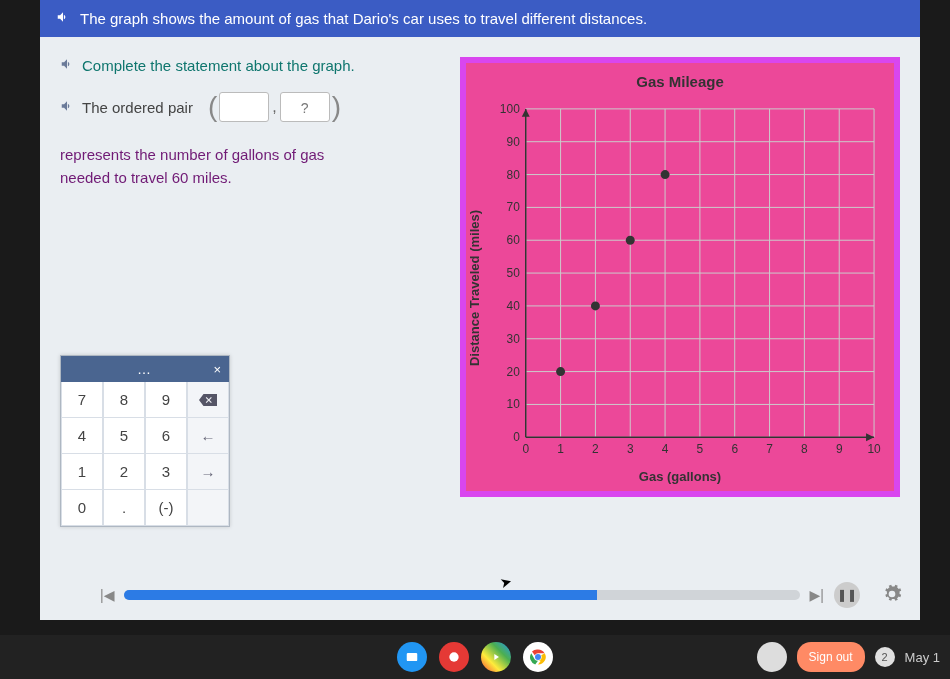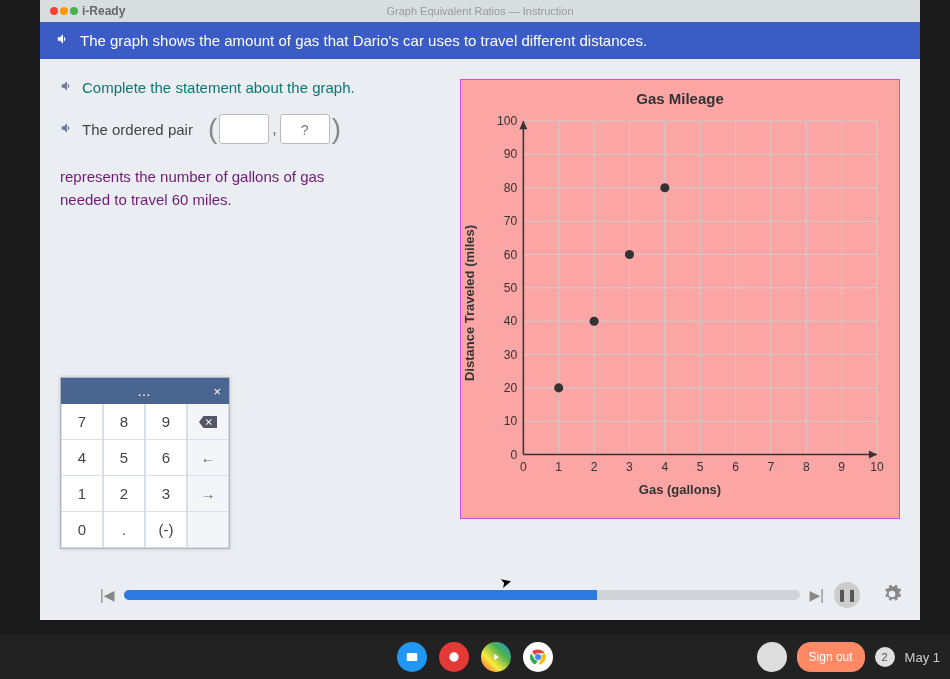--- a/index.html
+++ b/index.html
@@ -106,23 +106,23 @@
     font-size: 15px;
     color: #444;
     background: #fff;
     cursor: pointer;
   }
   .key.util { background: #f3f5f8; color: #667; }
   .key.backspace svg { width: 18px; height: 14px; }
   
   .chart-box {
     flex: 1;
-    background: #fca5a5;
-    border: 1px solid #d946ef;
-    padding: 10px 10px 24px 10px;
+    background: #ec4899;
+    border: 6px solid #d946ef;
+    padding: 10px 10px 10px 10px;
     position: relative;
     height: 440px;
   }
   .chart-title { text-align: center; font-size: 15px; color: #333; margin-bottom: 4px; font-weight: bold;}
   .chart-wrap { position: relative; width: 100%; height: calc(100% - 20px); }
   .y-label {
     position: absolute;
     left: -2px;
     top: 50%;
     transform: translate(-50%, -50%) rotate(-90deg);
@@ -220,29 +220,20 @@
     font-size: 14px;
     color: #000;
     transform: rotate(-15deg);
   }
 </style>
 </head>
 <body>
 
 <div class="app-window">
 
-  <div class="header-bar">
-    <span class="logo-dots">
-      <span class="dot r"></span>
-        <span class="dot o"></span>
-        <span class="dot g"></span>
-    </span>
-    <span class="brand">i-Ready</span>
-    <span class="lesson-title">Graph Equivalent Ratios — Instruction</span>
-  </div>
 
   <div class="question-bar">
     <span>
       <svg class="speaker-icon" viewBox="0 0 24 24" fill="#fff">
           <path d="M3 9v6h4l5 5V4L7 9H3zm13 3c0-1.8-1-3.3-2.5-4v8c1.5-.7 2.5-2.2 2.5-4z"></path>
         </svg>
     </span>
     <span>The graph shows the amount of gas that Dario's car uses to travel different distances.</span>
   </div>
 

